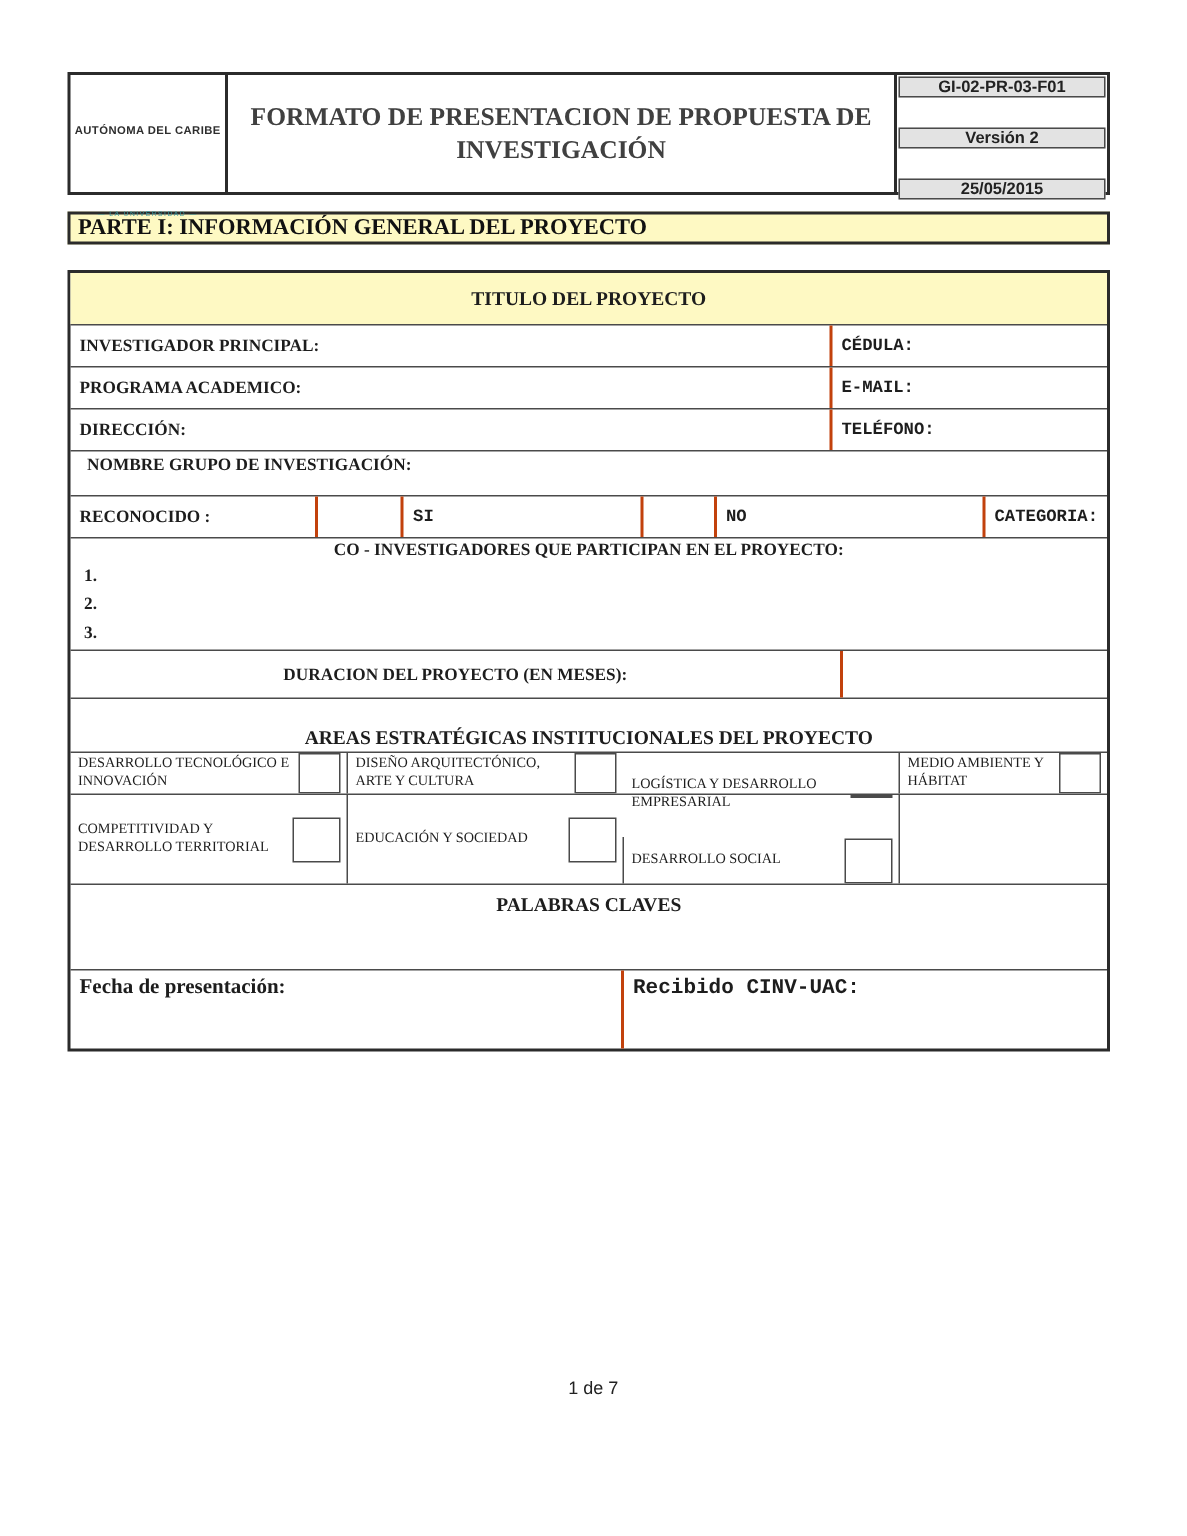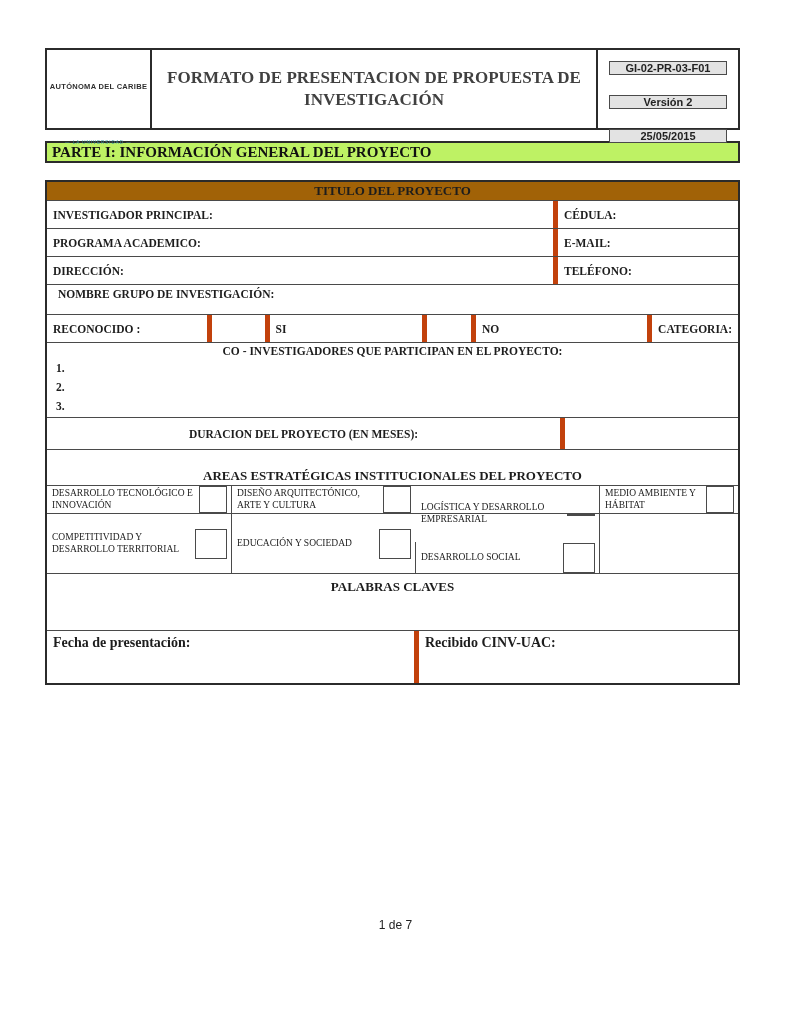--- a/index.html
+++ b/index.html
@@ -10,37 +10,37 @@
   }
   .content { position:absolute; left:45px; top:48px; width:695px; }
 
   
   .hdr { display:flex; height:82px; border:2px solid #2b2b2b; background:#fff; }
   .hdr-logo-cell { width:105px; border-right:2px solid #2b2b2b; display:flex; flex-direction:column; align-items:center; justify-content:center; padding:2px;gap:48px; }
   .logo-name { font-family:"Liberation Sans", sans-serif; font-weight:bold; font-size:7.5px; letter-spacing:.3px; color:#2e2e2e; margin-top:1px; white-space:nowrap; }
   .logo-tag { font-family:"Liberation Sans", sans-serif; font-size:4.5px; letter-spacing:1px; color:#3b9aa0; margin-top:1px; white-space:nowrap; }
   .hdr-title-cell { flex:1; display:flex; align-items:center; justify-content:center; border-right:2px solid #2b2b2b; }
   .hdr-title { font-weight:bold; font-size:17px; line-height:1.3; text-align:center; max-width:430px; color:#404040; }
-  .hdr-right { width:140px; display:flex; flex-direction:column; justify-content:space-between; padding:11px; gap:20px; }
+  .hdr-right { width:140px; display:flex; flex-direction:column; justify-content:space-between; padding:1px; gap:20px; }
   .hdr-chip { flex:1; background:#e3e3e3; border:1px solid #4a4a4a; display:flex; align-items:center; justify-content:center; font-family:"Liberation Sans", sans-serif; font-weight:bold; font-size:11px; color:#222; }
 
   
   .parte-bar {
-    margin-top:11px; height:22px; background:#bef264; border:2px solid #2b2b2b;
+    margin-top:11px; height:22px; background:#fef9c3; border:2px solid #2b2b2b;
     display:flex; align-items:center; padding-left:5px;
     font-weight:bold; font-size:15px; color:#111;
   }
 
   
   .form-table { margin-top:17px; border:2px solid #2b2b2b; background:#fff; }
   .row { display:flex; border-top:1px solid #4a4a4a; align-items:stretch; }
   .row:first-child { border-top:none; }
   .cell { padding:0 6px; display:flex; align-items:center; font-weight:bold; font-size:11.5px; }
-  .cell + .cell { border-left:5px solid #c2410c; }
-  .bar-gray { height:18px; background:#a16207; justify-content:center; font-size:13px; }
+  .cell + .cell { border-left:2px solid #c2410c;font-family:Liberation Mono, monospace; }
+  .bar-gray { height:34px; background:#fef9c3; justify-content:center; font-size:13px; }
   .bar-white { height:18px; justify-content:center; font-size:13px;margin-top:17px; }
   .h28 { height:28px;gap:32px; } .h30 { height:30px; } .h32 { height:32px; }
   .top-align { align-items:flex-start; padding-top:3px;padding-left:11px; }
 
   .w-left { flex:1; } .w-right { width:185px; }
 
   
   .rc-label { width:150px; } .rc-cb1 { width:27px; } .rc-si { width:146px; }
   .rc-cb2 { width:17px; } .rc-no { width:168px; } .rc-cat { flex:1; }
 

